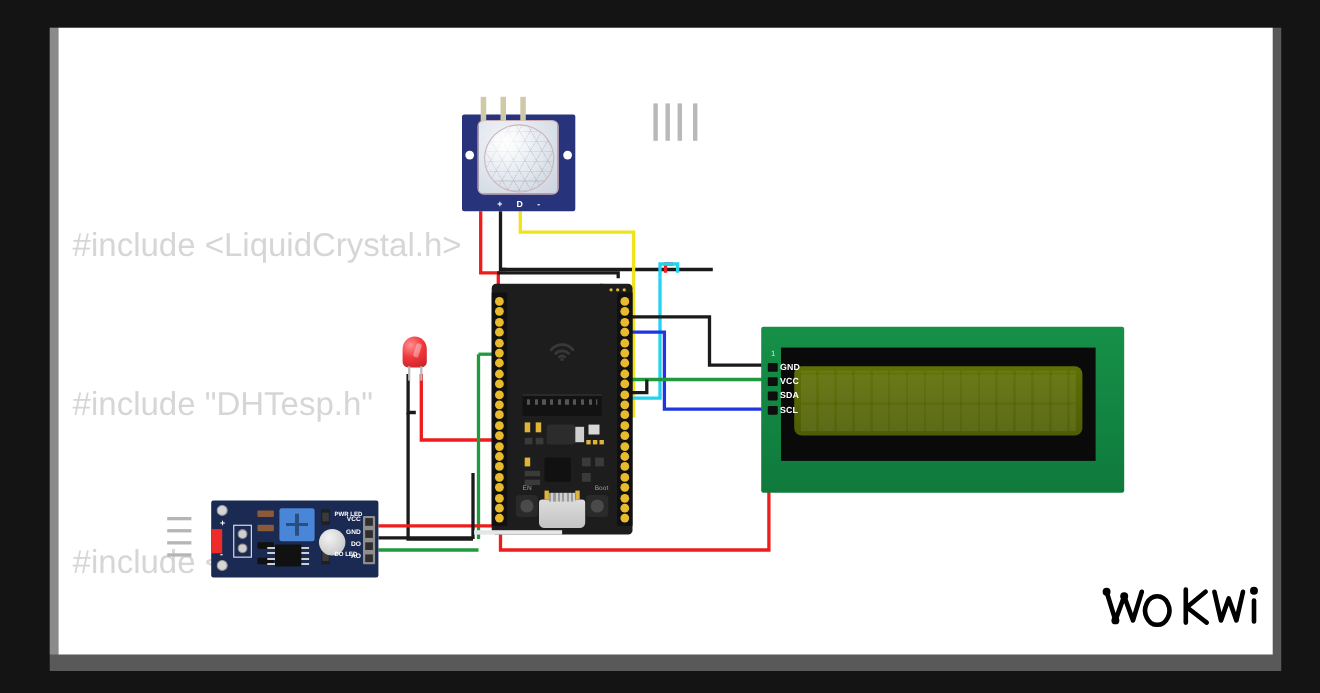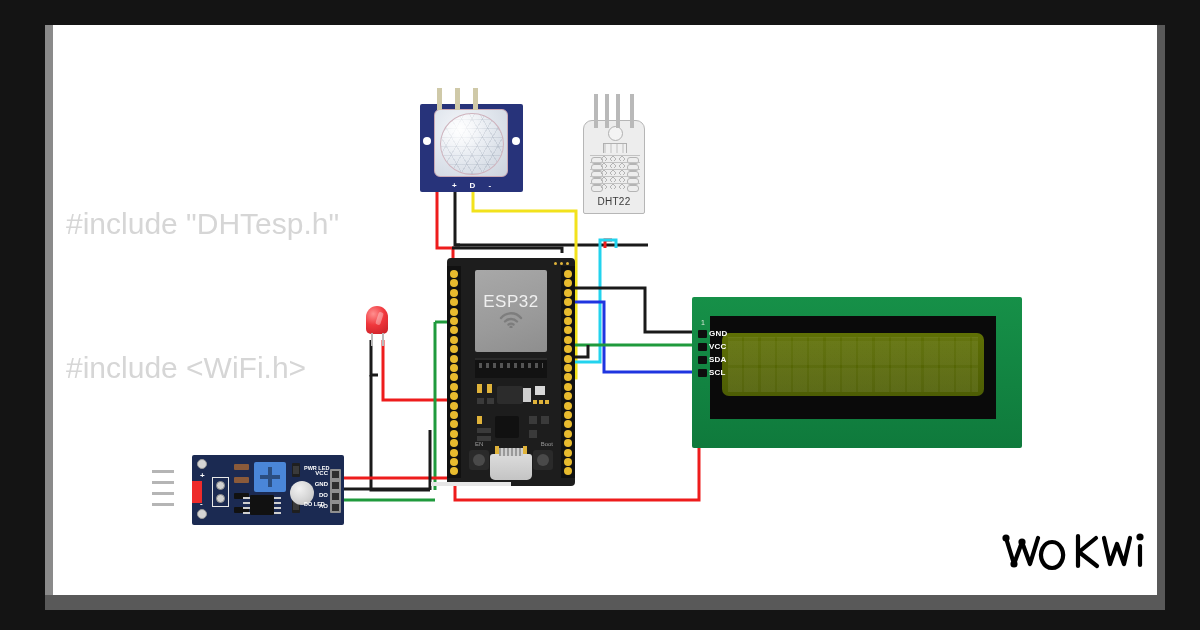--- a/index.html
+++ b/index.html
@@ -320,20 +320,21 @@
 </head>
 <body>
 
 <div id="root">
 
   <div class="gray-frame"></div>
   <div class="canvas"></div>
   <div class="gutter"></div>
 
   <div class="code">
+    <div>#include &lt;LiquidCrystal.h&gt;</div>
     <div>#include "DHTesp.h"</div>
     <div>#include &lt;WiFi.h&gt;</div>
     
     
     
     
     
     
     
     
@@ -390,32 +391,20 @@
       <div class="pir-pinlabels">
         <span>+</span>
         <span>D</span>
         <span>-</span>
       </div>
     </div>
     <div class="pir-leg" style="left:437px;"></div>
     <div class="pir-leg" style="left:455px;"></div>
     <div class="pir-leg" style="left:473px;"></div>
 
-    <div class="dht">
-      <div class="dht-cap"></div>
-      <div class="dht-vent"></div>
-      <div class="dht-grid">
-        <div class="gr" style="top:0px;"></div>
-        <div class="gr" style="top:7px;"></div>
-        <div class="gr" style="top:14px;"></div>
-        <div class="gr" style="top:21px;"></div>
-        <div class="gr" style="top:28px;"></div>
-      </div>
-      <div class="dht-label">DHT22</div>
-    </div>
     <div class="dht-pin" style="left:594px;"></div>
     <div class="dht-pin" style="left:605px;"></div>
     <div class="dht-pin" style="left:616px;"></div>
     <div class="dht-pin" style="left:630px;"></div>
 
     <div class="esp">
       <div class="esp-rail left">
           <span class="pin" style="top: 4px;"></span>
           <span class="pin" style="top: 13.4px;"></span>
           <span class="pin" style="top: 22.8px;"></span>
@@ -457,23 +446,20 @@
           <span class="pin" style="top: 135.6px;"></span>
           <span class="pin" style="top: 145px;"></span>
           <span class="pin" style="top: 154.4px;"></span>
           <span class="pin" style="top: 163.8px;"></span>
           <span class="pin" style="top: 173.2px;"></span>
           <span class="pin" style="top: 182.6px;"></span>
           <span class="pin" style="top: 192px;"></span>
           <span class="pin" style="top: 201.4px;"></span>
         </div>
 
-      <div class="esp-shield">
-        <span class="esp-name">ESP32</span>
-      </div>
       <svg class="esp-wifi" viewBox="0 0 28 24">
         <path d="M4 14 A13 13 0 0 1 24 14" fill="none" stroke="#5a5a5a" stroke-width="2.4" stroke-linecap="round"></path>
         <path d="M8 17.5 A8.5 8.5 0 0 1 20 17.5" fill="none" stroke="#5a5a5a" stroke-width="2.4" stroke-linecap="round"></path>
         <path d="M11.5 20.5 A4.3 4.3 0 0 1 16.5 20.5" fill="none" stroke="#5a5a5a" stroke-width="2.4" stroke-linecap="round"></path>
         <circle cx="14" cy="23" r="1.6" fill="#5a5a5a"></circle>
       </svg>
       <div class="esp-dots">
           <i></i>
           <i></i>
           <i></i>

